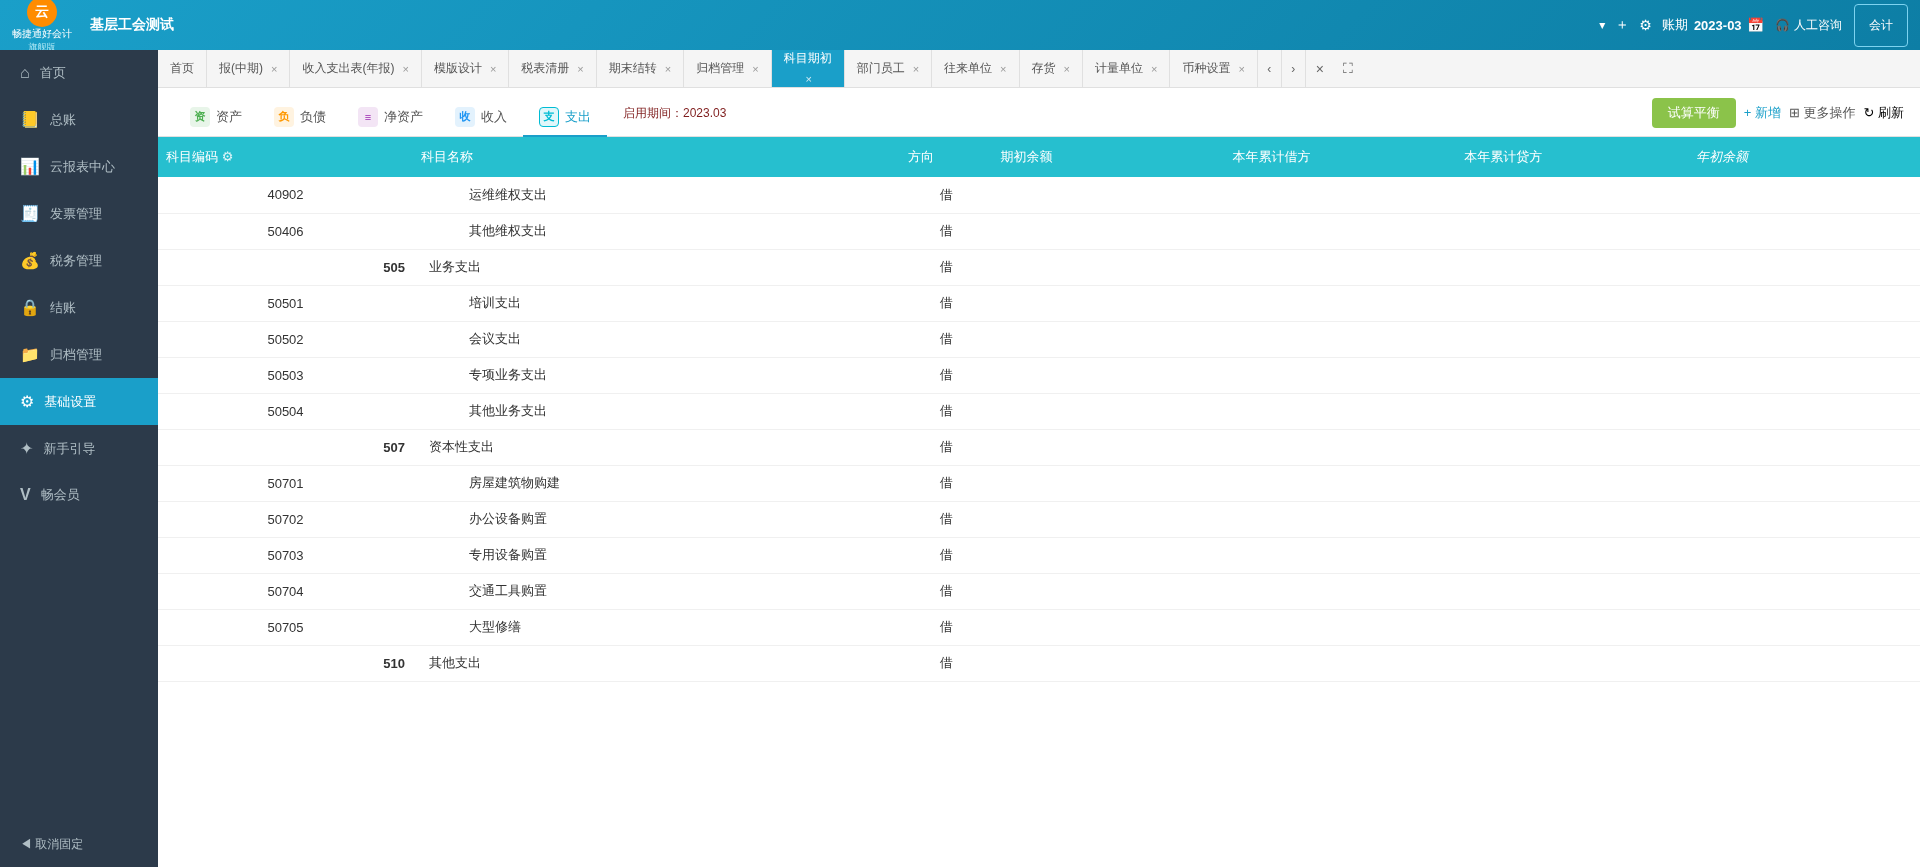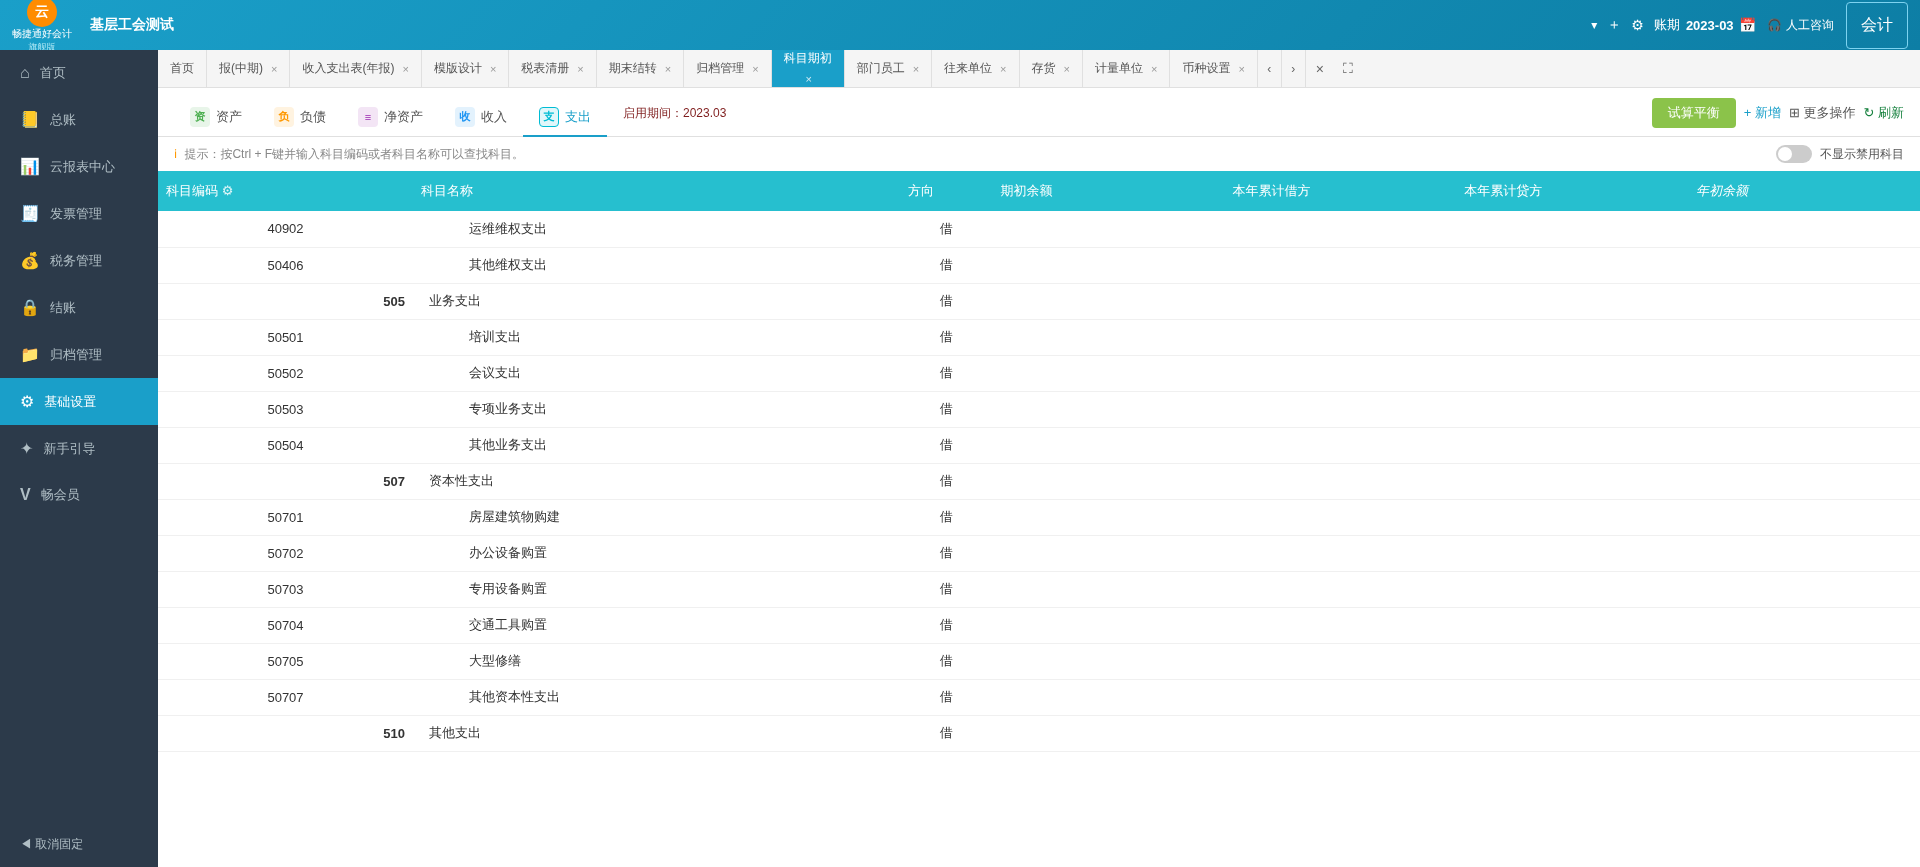--- a/index.html
+++ b/index.html
@@ -56,21 +56,21 @@
       align-items: center;
       gap: 4px;
       cursor: pointer;
     }
     .account-btn {
       background: transparent;
       border: 1.5px solid #7dd3f0;
       color: white;
       padding: 12px 14px;
       border-radius: 4px;
-      font-size: 16px;
+      font-size: 12px;
       cursor: pointer;
     }
     .dropdown-arrow { color: white; font-size: 12px; }
     .header-icon-btn {
       color: white;
       font-size: 14px;
       cursor: pointer;
       background: none;
       border: none;
     }
@@ -276,21 +276,21 @@
       color: #555;
       font-size: 13px;
       cursor: pointer;
       display: flex;
       align-items: center;
       gap: 4px;
     }
     .btn-refresh {
       background: none;
       border: none;
-      color: #15803d;
+      color: #000000;
       font-size: 13px;
       cursor: pointer;
       display: flex;
       align-items: center;
       gap: 4px;
     }
 
     
     .hint-bar {
       background: white;
@@ -535,30 +535,20 @@
         </div>
         <span class="period-info">启用期间：2023.03</span>
         <div class="toolbar">
           <button class="btn-balance">试算平衡</button>
           <button class="btn-add">+ 新增</button>
           <button class="btn-more">⊞ 更多操作</button>
           <button class="btn-refresh">↻ 刷新</button>
         </div>
       </div>
 
-      <div class="hint-bar">
-        <div>
-          <span class="hint-icon">ℹ</span>
-          <span>提示：按Ctrl + F键并输入科目编码或者科目名称可以查找科目。</span>
-        </div>
-        <div class="toggle-disabled">
-          <div class="toggle-switch"></div>
-          <span>不显示禁用科目</span>
-        </div>
-      </div>
 
       <div class="table-wrapper">
         <table>
           <thead>
             <tr>
               <th style="width:220px;">科目编码 <span class="gear-icon">⚙</span></th>
               <th style="width:420px;">科目名称</th>
               <th style="width:80px;">方向</th>
               <th style="width:200px;">期初余额</th>
               <th style="width:200px;">本年累计借方</th>
@@ -677,29 +667,20 @@
   </tr>
               <tr>
     <td>50705</td>
     <td>　　大型修缮</td>
     <td>借</td>
     <td></td>
     <td></td>
     <td></td>
     <td></td>
   </tr>
-              <tr>
-    <td>50707</td>
-    <td>　　其他资本性支出</td>
-    <td>借</td>
-    <td></td>
-    <td></td>
-    <td></td>
-    <td></td>
-  </tr>
               <tr class="row-parent">
     <td>510</td>
     <td>其他支出</td>
     <td>借</td>
     <td></td>
     <td></td>
     <td></td>
     <td></td>
   </tr>
             </tbody>

